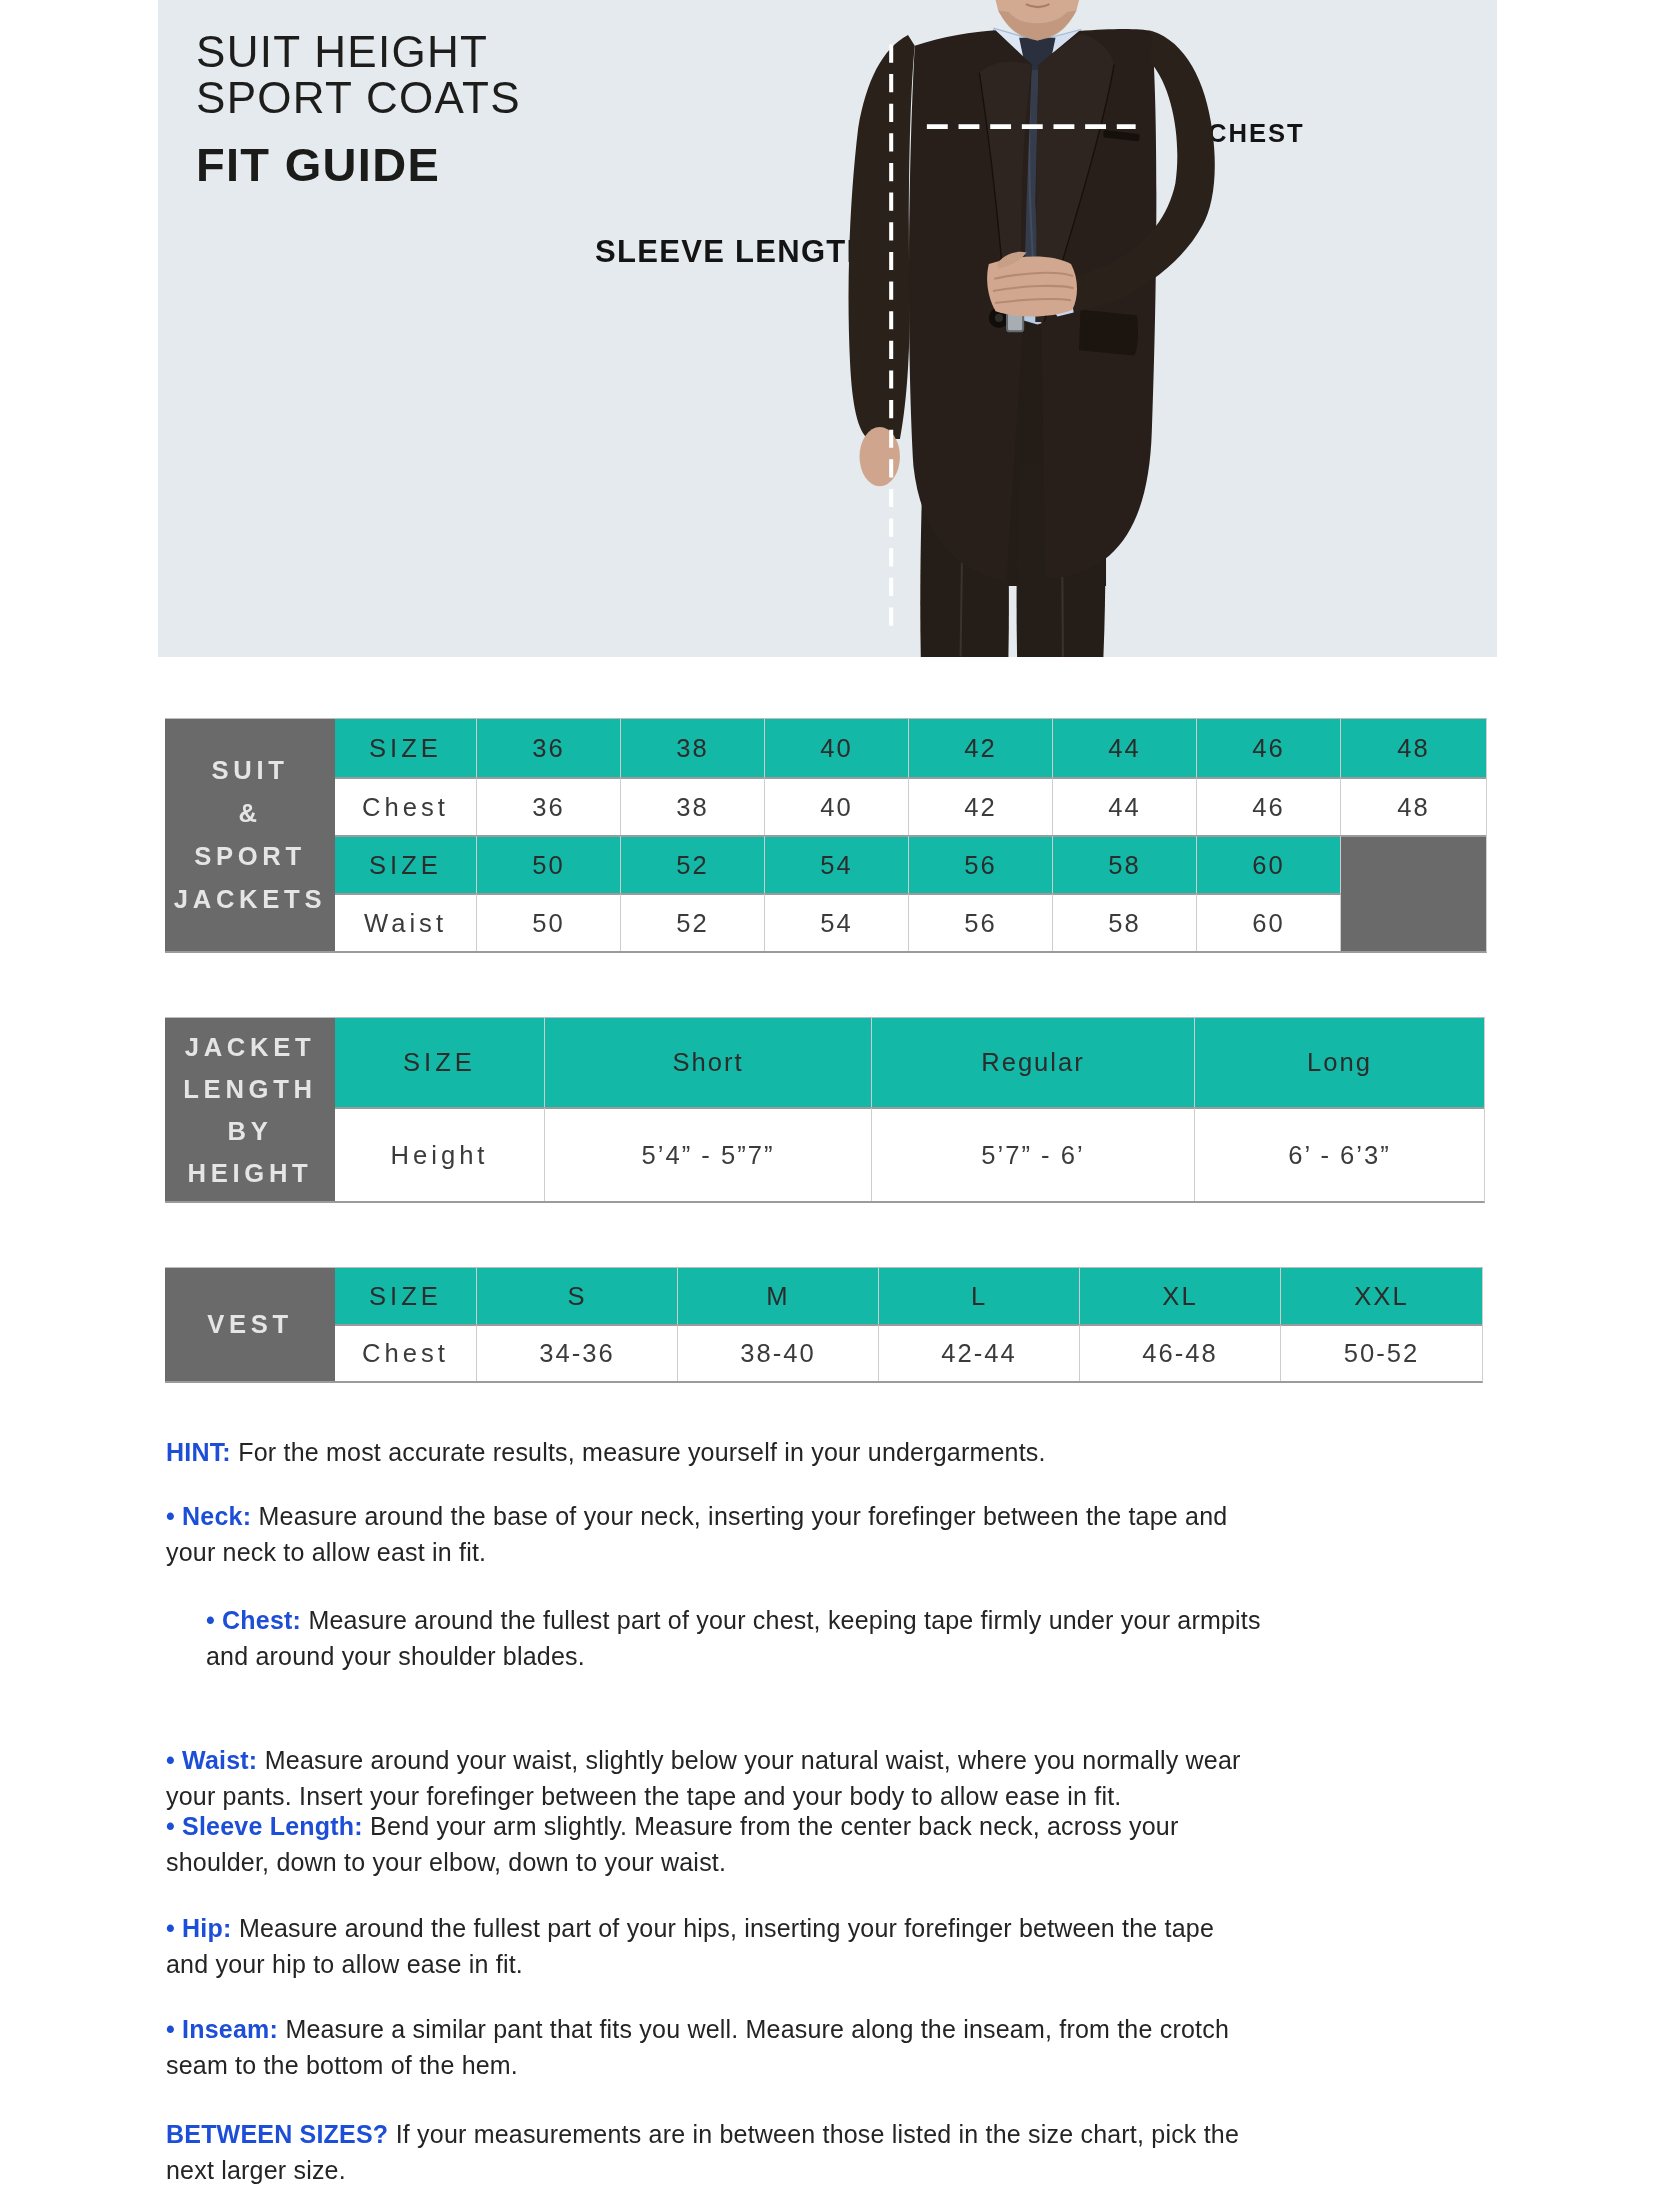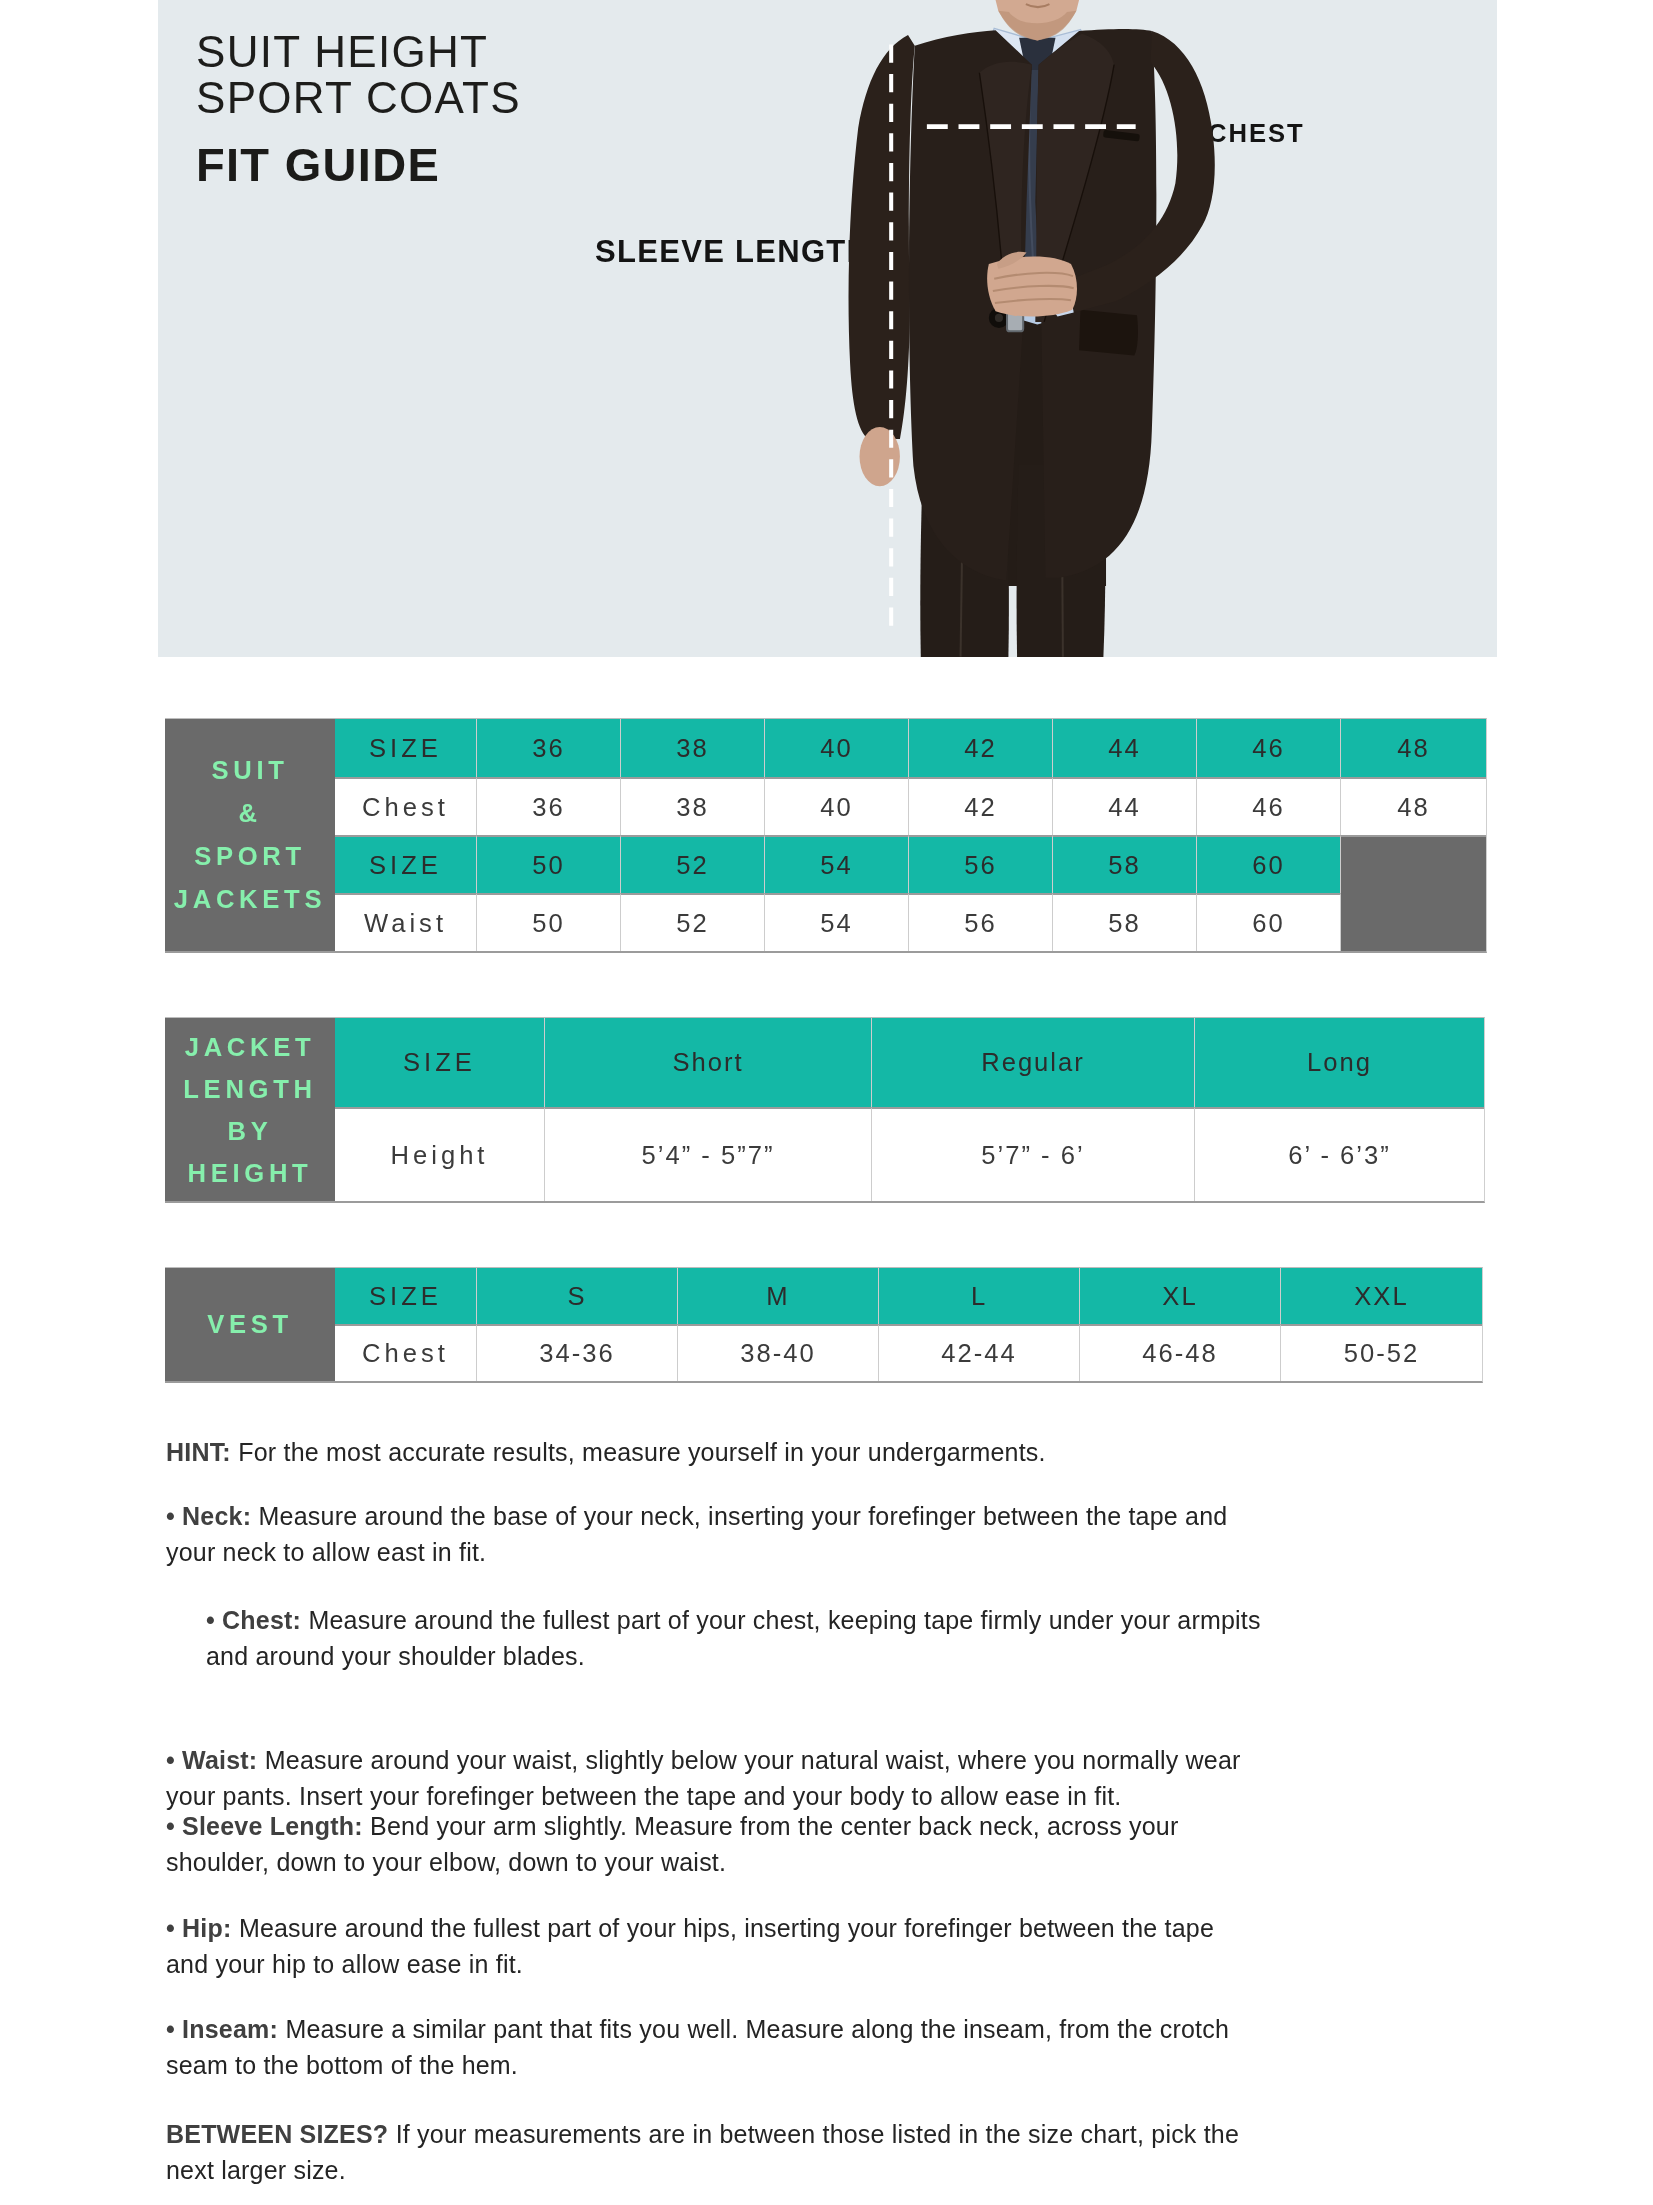--- a/index.html
+++ b/index.html
@@ -21,37 +21,37 @@
   .man { position:absolute; left:677px; top:0; }
   
   .tbl { position:absolute; display:grid;
          border-top:1.3px solid #bdbdbd; border-right:1.3px solid #cfcfcf; border-bottom:2px solid #9b9b9b; }
   .t1 { left:165px; top:718px; grid-template-columns:170px 142px repeat(6,144px) 145px;
         grid-template-rows:repeat(4,58px); }
   .t2 { left:165px; top:1017px; grid-template-columns:170px 210px 327px 323px 289px;
         grid-template-rows:89px 94px; }
   .t3 { left:165px; top:1267px; grid-template-columns:170px 142px 201px 201px 201px 201px 201px;
         grid-template-rows:56px 57px; }
-  .side { background:#6a6a6a; color:#86efac; grid-column:1; grid-row:1/-1;
+  .side { background:#6a6a6a; color:#e5e5e5; grid-column:1; grid-row:1/-1;
           display:flex; flex-direction:column; align-items:center; justify-content:center;
           font-weight:700; font-size:25.6px; letter-spacing:4.7px; text-align:right; }
   .t1 .side div { line-height:43px; }
   .t2 .side div { line-height:42px; }
   .cell { display:flex; align-items:center; justify-content:center;
           font-size:25.6px; letter-spacing:2px; border-right:1.3px solid #cdcdcd; }
   .cell.lastc { border-right:none; }
   .cell.bt { border-top:2.7px solid #9b9b9b; }
   .head { background:#14b8a6; font-weight:400; color:#2c2c2c; }
   .data { background:#ffffff; font-weight:400; color:#3b3b3b; }
   .cell.lab { letter-spacing:4px; }
   .filler { background:#6a6a6a; grid-column:9; grid-row:3/5; border-top:2.7px solid #9b9b9b; }
   
   .note { position:absolute; left:166px; width:1341px; font-size:25px; line-height:36px;
           color:#242424; white-space:nowrap; letter-spacing:0.2px; }
-  .note-label { font-weight:700; color:#404040; margin-right:7.4px; }
+  .note-label { font-weight:700; color:#1d4ed8; margin-right:7.4px; }
   .n-hint    { top:1434px; }
   .n-neck    { top:1498px; }
   .n-chest   { top:1602px;margin-left:40px; }
   .n-waist   { top:1706px;margin-top:36px; }
   .n-sleeve  { top:1808px; }
   .n-hip     { top:1910px; }
   .n-inseam  { top:2011px; }
   .n-between { top:2116px; }
 </style>
 </head>

